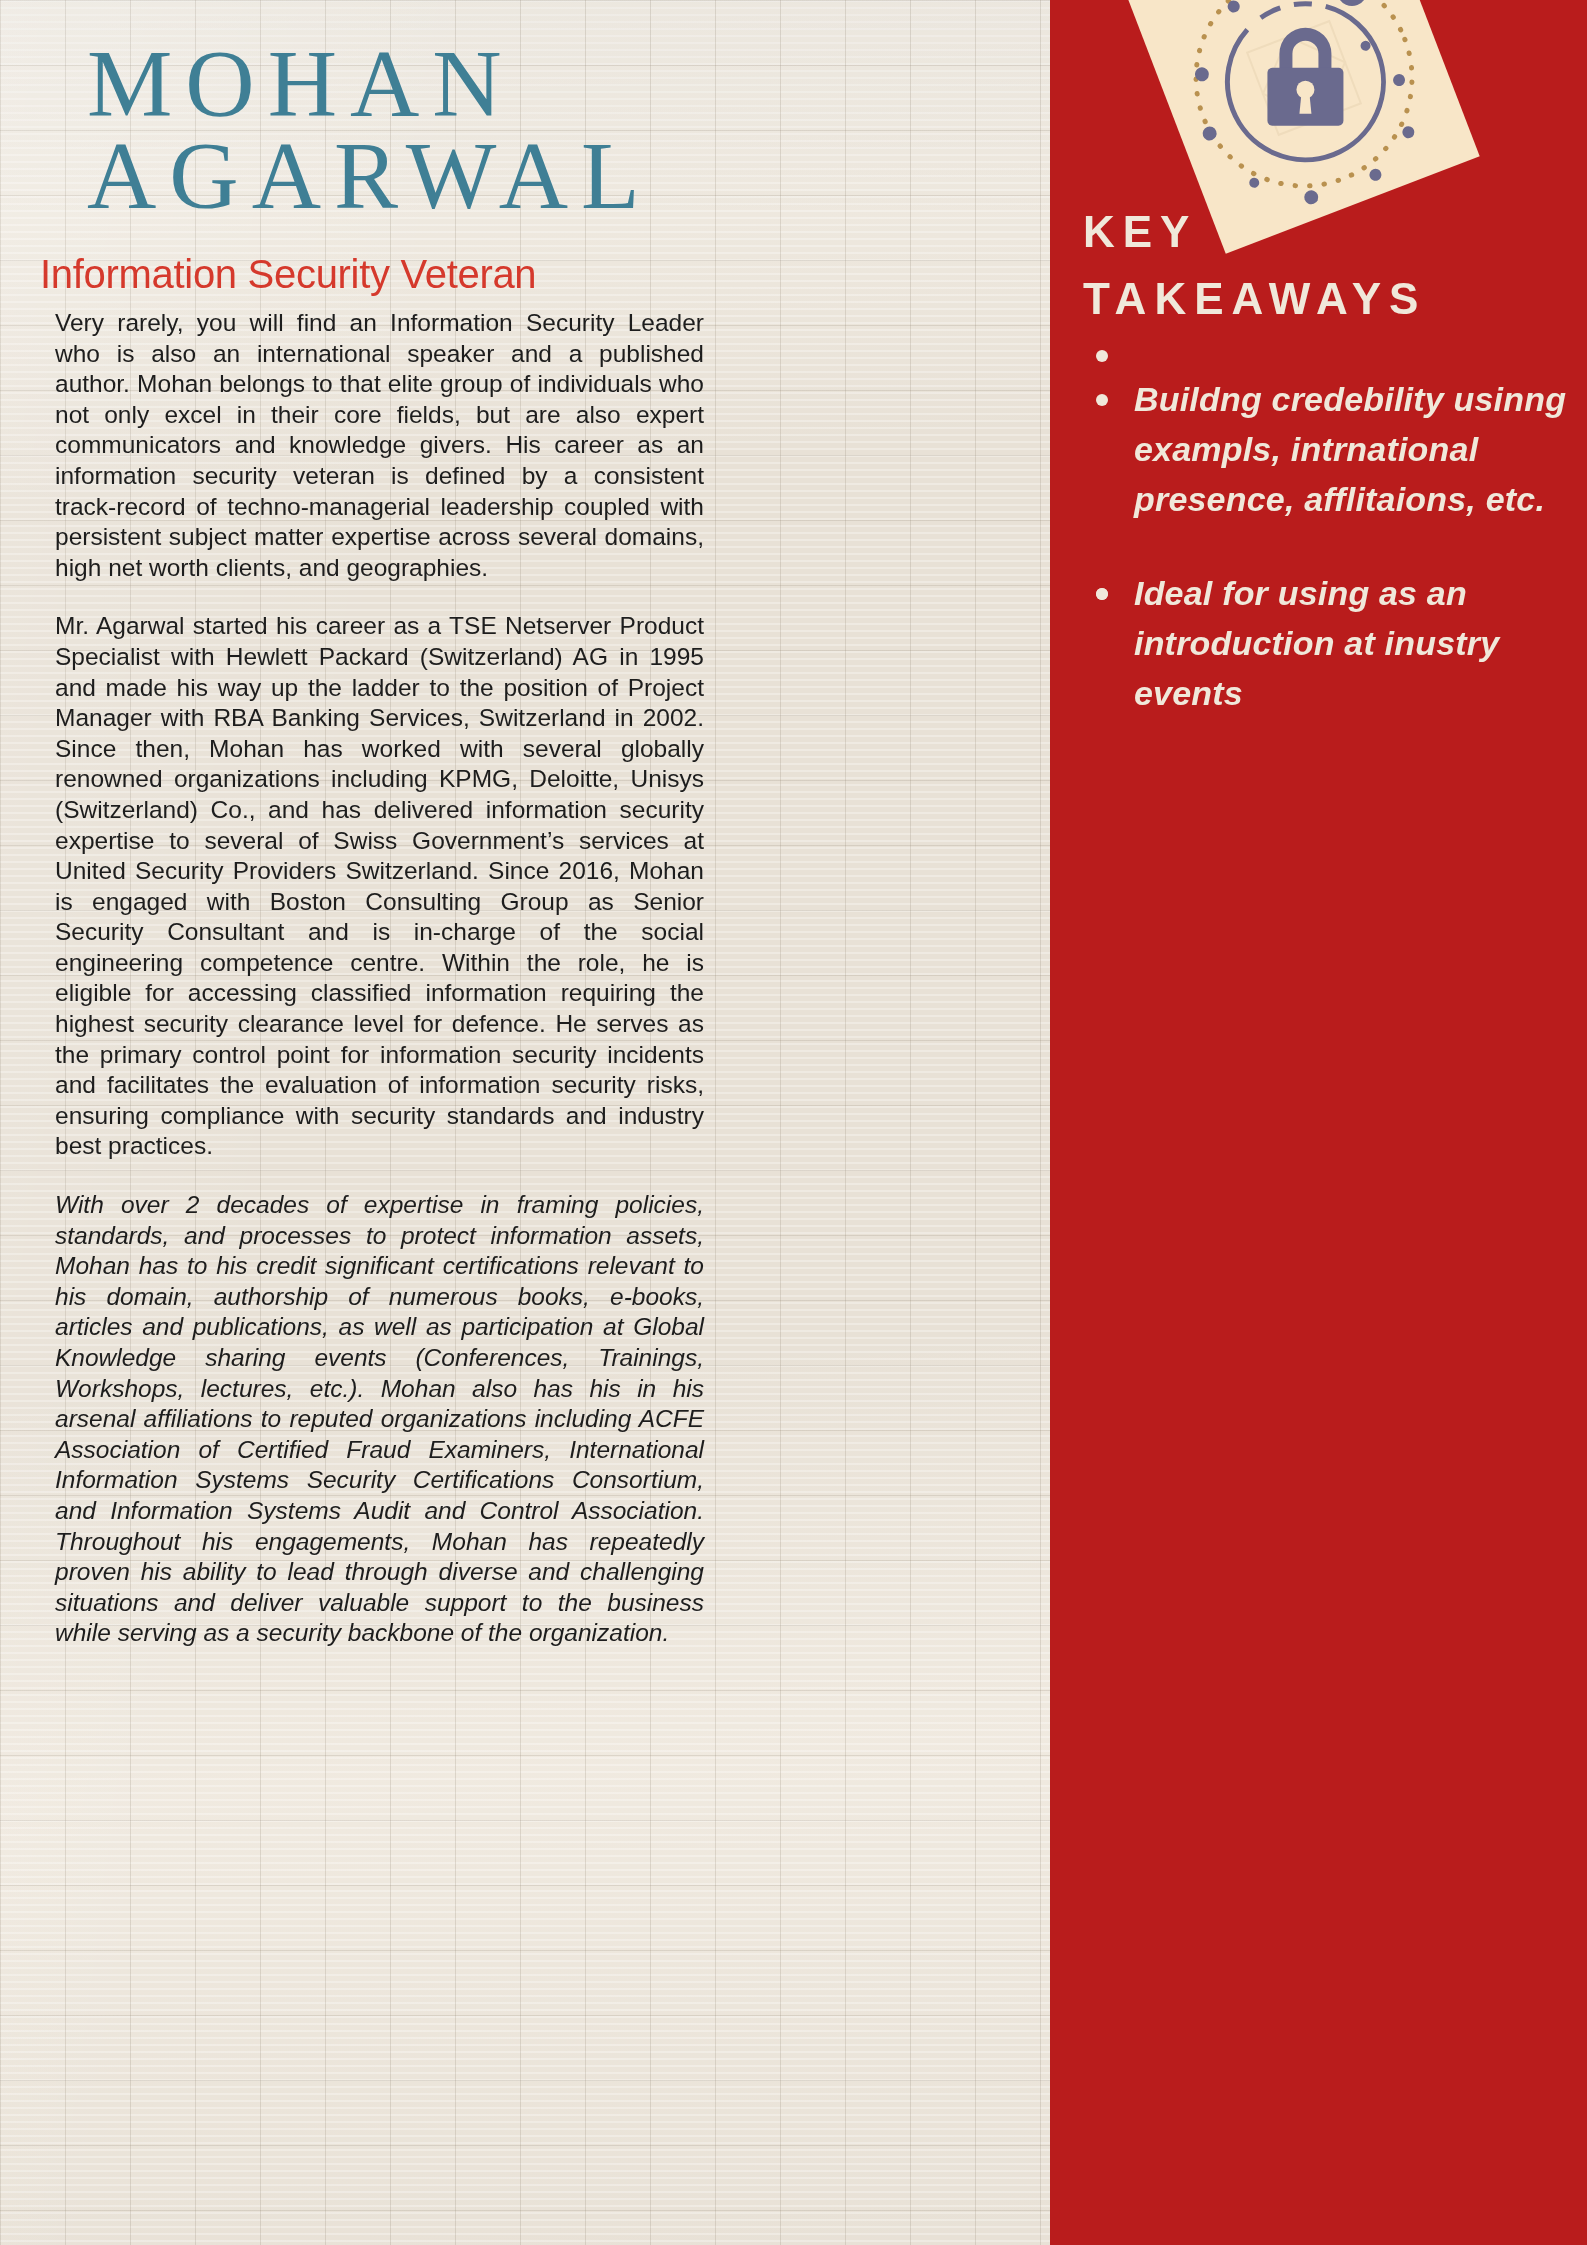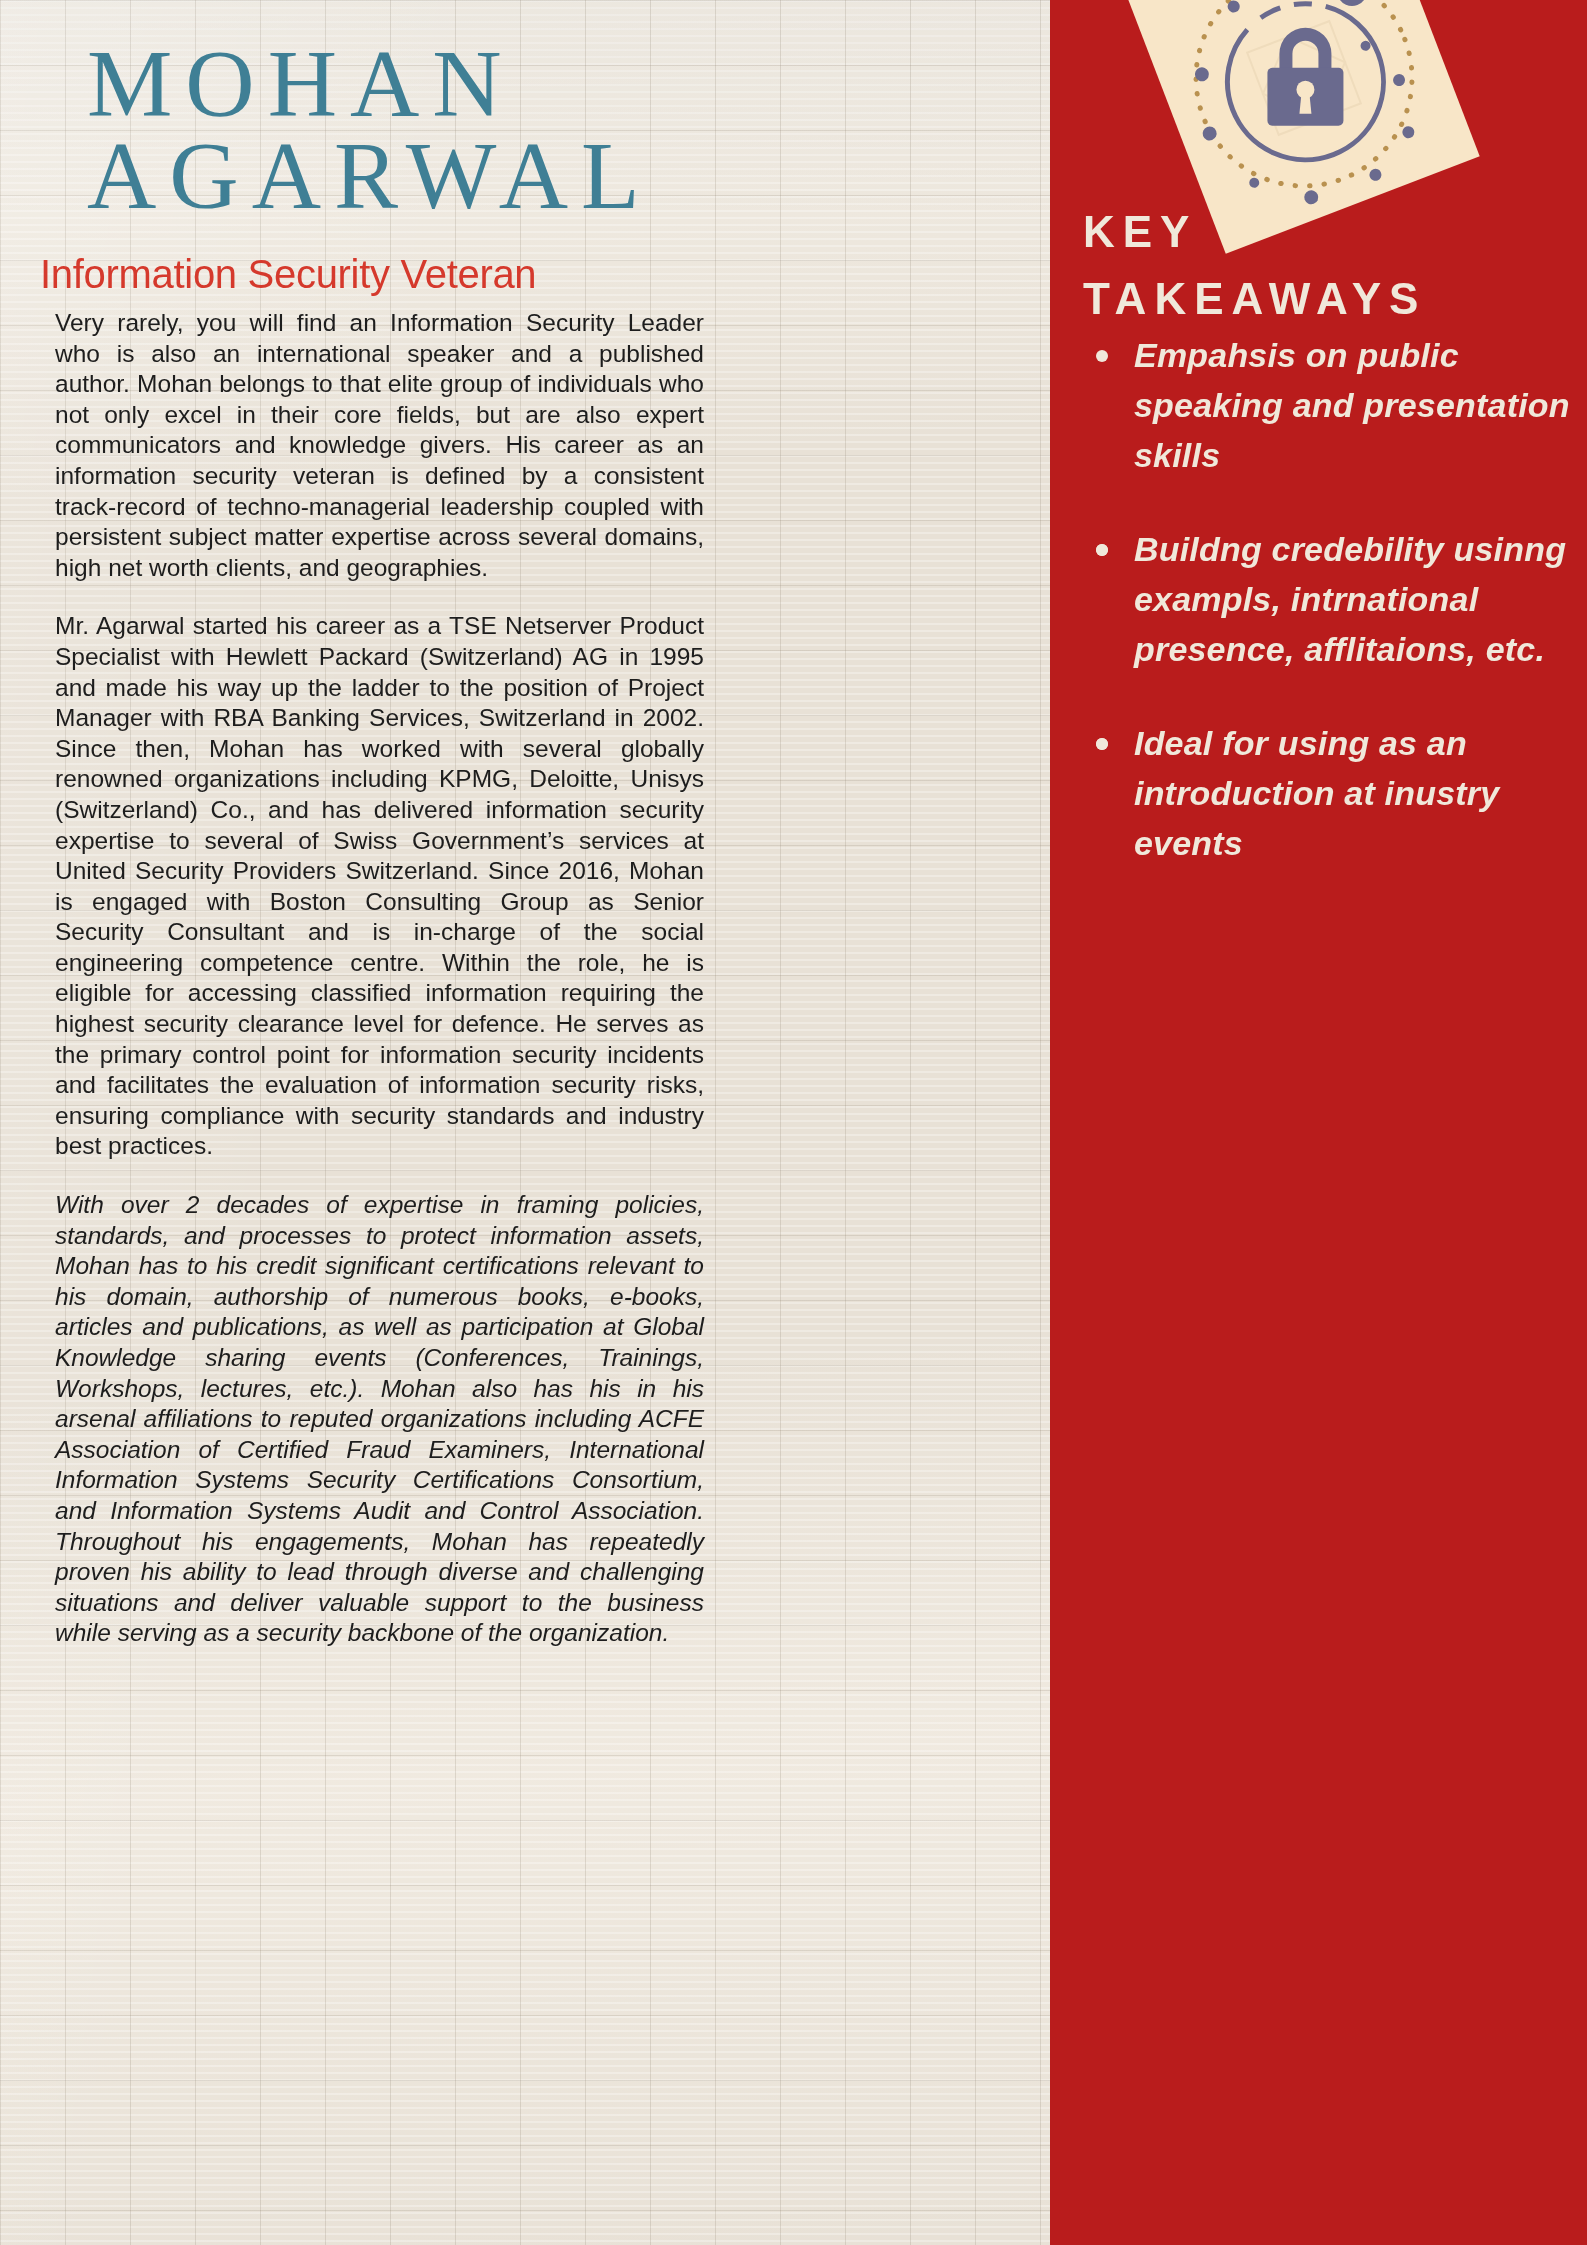--- a/index.html
+++ b/index.html
@@ -231,24 +231,20 @@
     </div>
 
     <div class="kt-heading">
       <div>KEY</div>
       <div>TAKEAWAYS</div>
     </div>
 
     <ul class="kt-list">
       <li class="kt-item">
         <span class="kt-bullet"></span>
-        <span>Empahsis on public speaking and presentation skills</span>
-      </li>
-      <li class="kt-item">
-        <span class="kt-bullet"></span>
       </li>
       <li class="kt-item">
         <span class="kt-bullet"></span>
         <span>Buildng credebility usinng exampls, intrnational presence, afflitaions, etc.</span>
       </li>
       <li class="kt-item">
         <span class="kt-bullet"></span>
       </li>
       <li class="kt-item">
         <span class="kt-bullet"></span>

